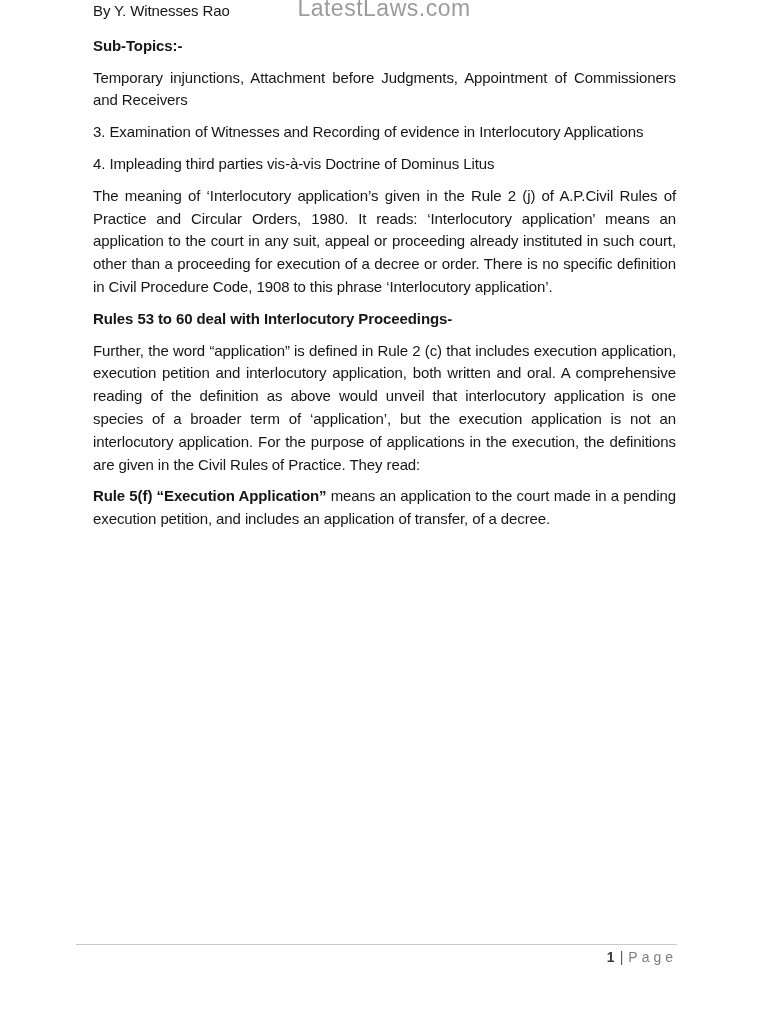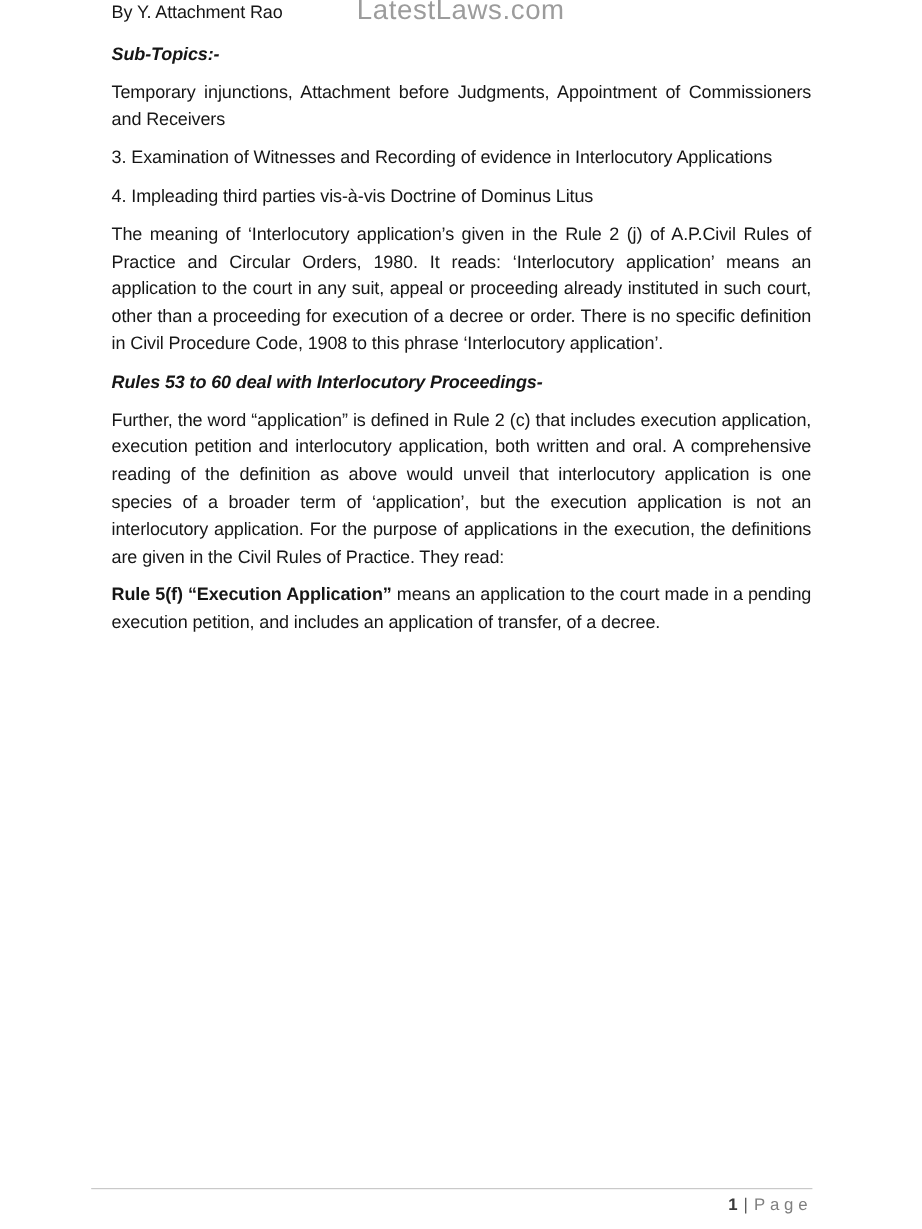--- a/index.html
+++ b/index.html
@@ -48,34 +48,32 @@
     margin: 0 0 9px 0;
     font-size: 15px;
     line-height: 22.8px;
     letter-spacing: -0.1px;
   }
   .byline {
     margin-bottom: 12px !important;
   }
   .bold {
     font-weight: bold;
-    font-style: italic;
   }
   .just {
     text-align: justify;
   }
   .section-heading {
     margin-top: 40px !important;
   }
   .footer {
     position: absolute;
     left: 76px;
     right: 91px;
     top: 944px;
-    margin-top: 46px;
   }
   .footer-rule {
     height: 1px;
     background: #c9c9c9;
   }
   .footer-text {
     margin-top: 4px;
     text-align: right;
     font-size: 14px;
   }
@@ -95,21 +93,21 @@
 </head>
 <body>
 
 <div class="page">
 
   <div class="watermark">LatestLaws.com</div>
 
   <div class="content">
 
 
-    <p class="byline">By Y. Attachment Rao</p>
+    <p class="byline">By Y. Witnesses Rao</p>
 
     <p class="bold">Sub-Topics:-</p>
 
 
 
     <p class="just">Temporary injunctions, Attachment before Judgments, Appointment of Commissioners and Receivers</p>
 
     <p class="just">3. Examination of Witnesses and Recording of evidence in Interlocutory Applications</p>
 
     <p class="just">4. Impleading third parties vis-à-vis Doctrine of Dominus Litus</p>

